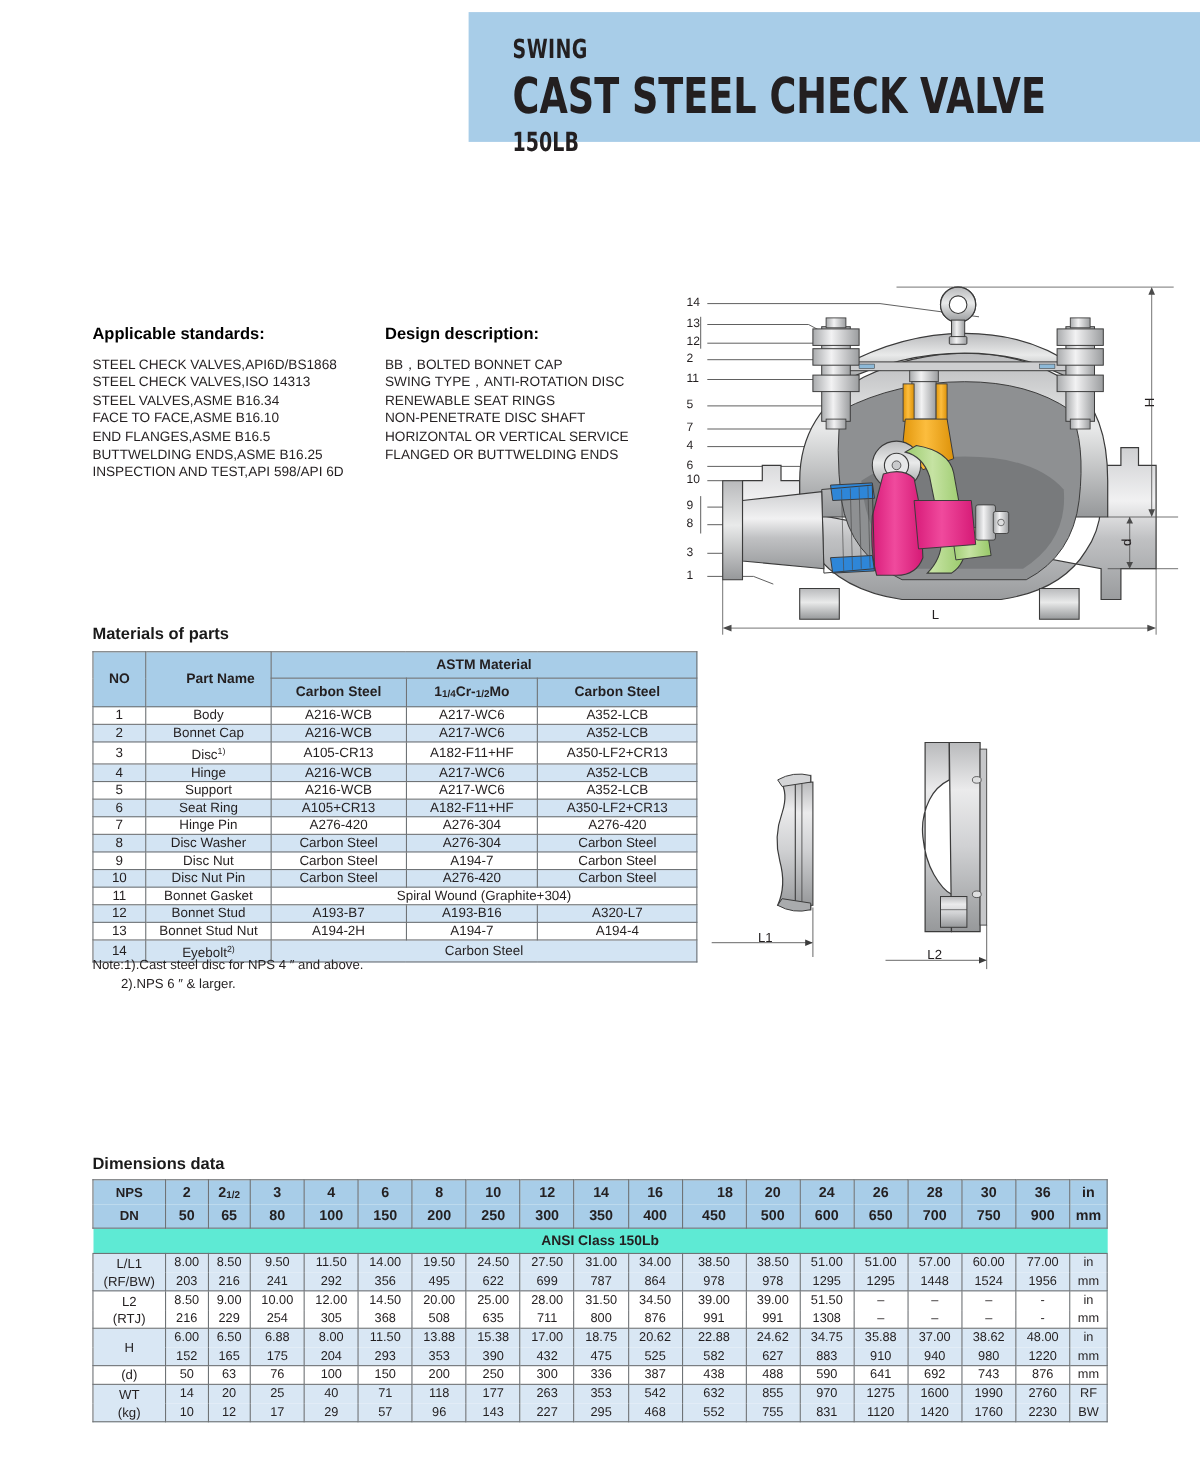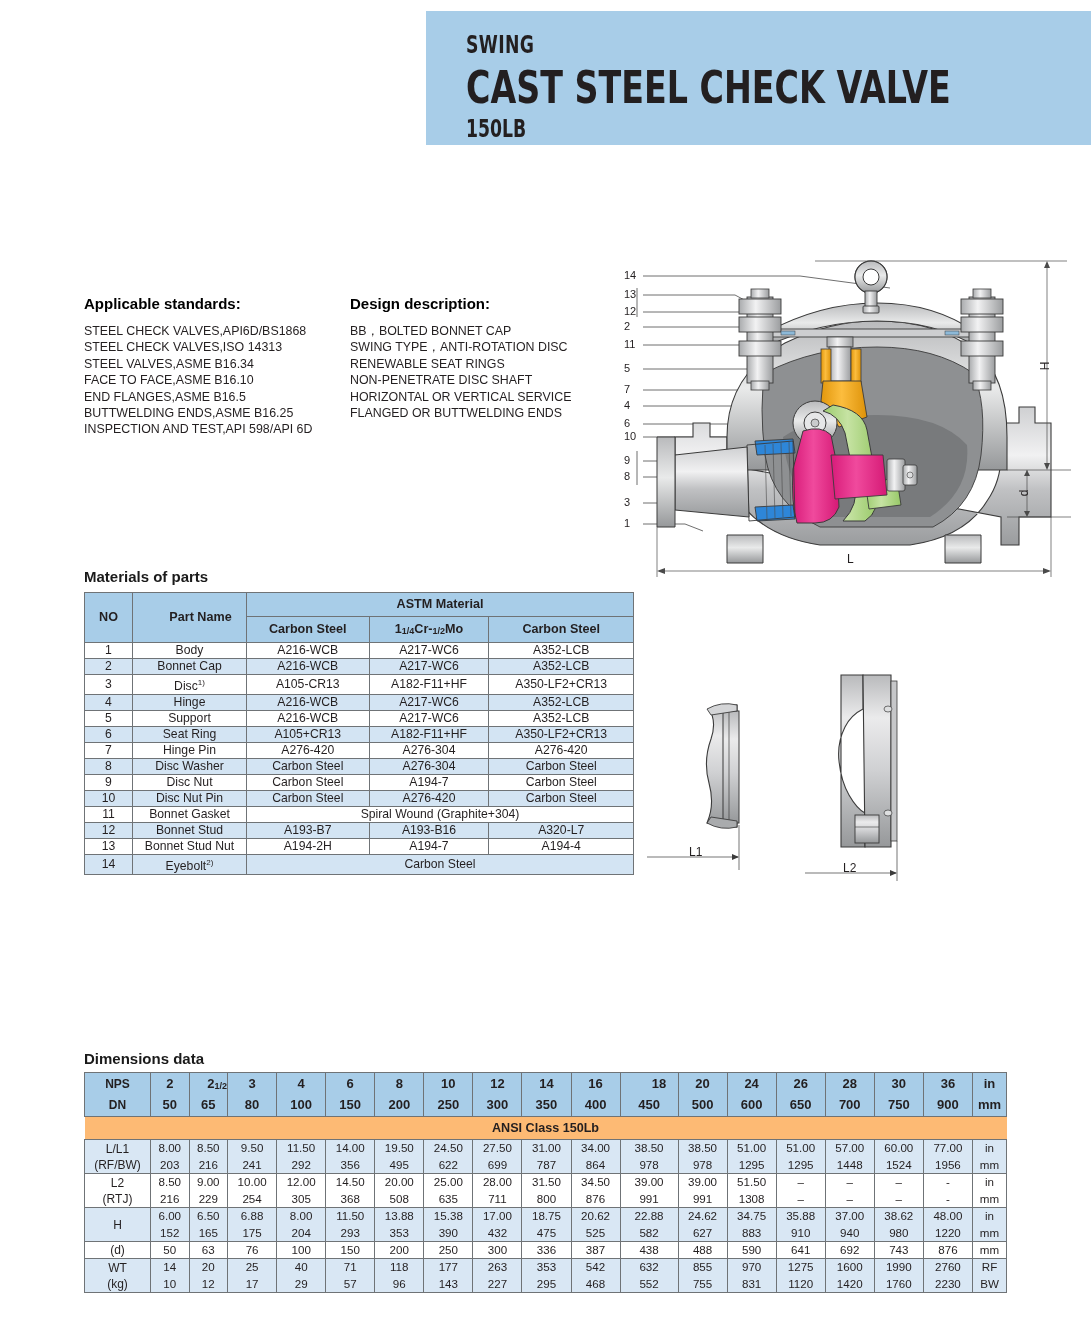--- a/index.html
+++ b/index.html
@@ -8,21 +8,21 @@
     width:1091px; height:1343px;
     background:#ffffff;
     font-family:"Liberation Sans", sans-serif;
     color:#1a1a1a;
     position:relative;
     overflow:hidden;
   }
 
   
   #header-banner{
-    position:absolute; left:426px; top:11px; width:665px; height:134px;
+    position:absolute; left:426px; top:11px; width:665px; height:118px;
     background:#a8cde8;
   }
   #header-banner .hdr-sub1{
     position:absolute; left:40px; top:20px;
     font-family:"DejaVu Sans", sans-serif;
     font-weight:bold; font-size:24px; letter-spacing:0.5px;
     color:#231f20;
     transform:scaleX(0.72); transform-origin:left center;
   }
   #header-banner .hdr-main{
@@ -92,21 +92,21 @@
   }
   #dims-table td, #dims-table th{
     border:1px solid #6f7376; text-align:center;
     padding:0; color:#231f20; font-weight:normal;
     height:17px; line-height:16px;
   }
   #dims-table thead th{ background:#a8cde8; font-weight:bold; font-size:13px; height:22px;}
   #dims-table .rowlabel{ width:66px; font-size:12px; }
   #dims-table .classrow td{
     border-left:none; border-right:none; border-top:none;
-    background:#fdba74; text-align:center; font-weight:bold; font-size:12.6px; height:23px;
+    background:#5eead4; text-align:center; font-weight:bold; font-size:12.6px; height:23px;
   }
   #dims-table tr.blue td{ background:#d9e7f4; }
   #dims-table tr.white td{ background:#ffffff; }
   #dims-table td.unit{ width:34px; }
   .nb{ border-bottom:none !important; }
   .nt{ border-top:none !important; }
 
   
   #drawing-main{ position:absolute; left:615px; top:255px; width:476px; height:330px; }
   #drawing-ends{ position:absolute; left:645px; top:665px; width:330px; height:225px; }
@@ -514,29 +514,31 @@
       </tr>
       <tr class="alt">
         <td>14</td>
         <td>Eyebolt<sup class="note">2)</sup></td>
         <td colspan="3">Carbon Steel</td>
       </tr>
     </tbody>
 </table>
 
 <div id="materials-notes">
+  <div>Note:1).Cast steel disc for NPS 4 ″ and above.</div>
+  <div class="n-ind1">2).NPS 6 ″ &amp; larger.</div>
 </div>
 
 <div id="dims-title">Dimensions data</div>
 <table id="dims-table">
   <thead>
     <tr id="dims-head-nps">
         <th class="rowlabel" style="border-bottom: none;">NPS</th>
         <th style="border-bottom: none;">2</th>
-        <th style="border-bottom: none; text-align: right;">2<span class="frac">1/2</span></th>
+        <th style="border-bottom: none;">2<span class="frac">1/2</span></th>
         <th style="border-bottom: none;">3</th>
         <th style="border-bottom: none;">4</th>
         <th style="border-bottom: none;">6</th>
         <th style="border-bottom: none;">8</th>
         <th style="border-bottom: none;">10</th>
         <th style="border-bottom: none;">12</th>
         <th style="border-bottom: none;">14</th>
         <th style="border-bottom: none;">16</th>
         <th style="border-bottom: none; padding-left: 20px;">18</th>
         <th style="border-bottom: none;">20</th>

